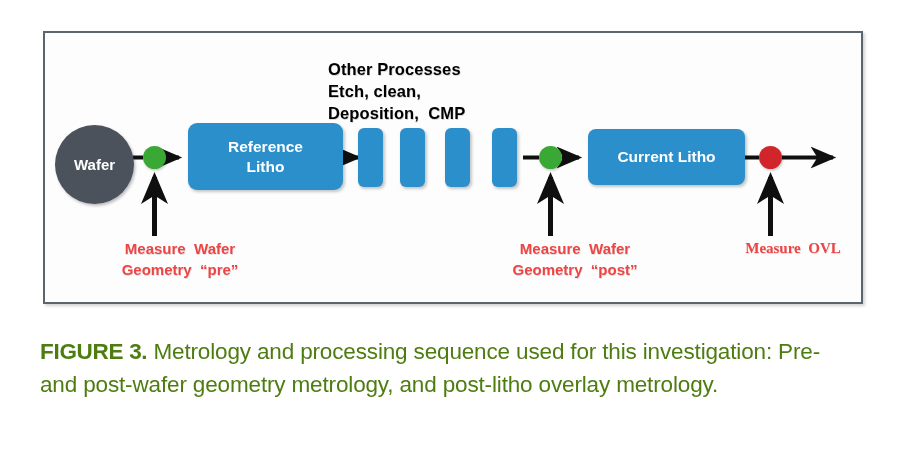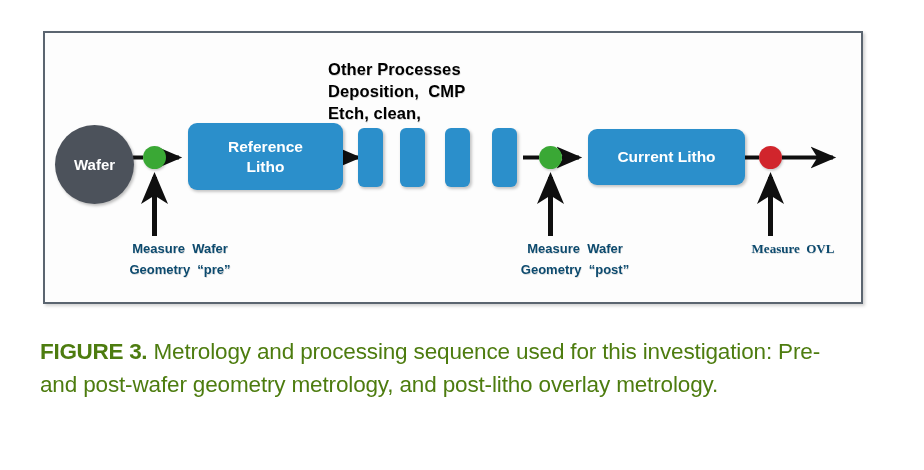--- a/index.html
+++ b/index.html
@@ -88,20 +88,21 @@
     left: 143px;
     top: 90px;
     width: 155px;
     height: 67px;
   }
   #box-current-litho {
     left: 543px;
     top: 96px;
     width: 157px;
     height: 56px;
+    border-radius: 8px;
   }
 
   .process-step {
     position: absolute;
     top: 95px;
     width: 25px;
     height: 59px;
     background: #2b8fcb;
     border-radius: 6px;
     box-shadow: 1.5px 2px 3px rgba(0,0,0,0.22);
@@ -114,23 +115,23 @@
     border-radius: 50%;
     top: 113px;
     box-shadow: 1px 1.5px 2.5px rgba(0,0,0,0.22);
   }
   .dot-green { background: #3aa835; }
   .dot-red   { background: #d1252c; }
 
   
   .measure-label {
     position: absolute;
-    color: #0c4a6e;
-    font-weight: bold;
-    font-size: 13px;
+    color: #ef4444;
+    font-weight: bold;
+    font-size: 15px;
     line-height: 21px;
     text-align: center;
     text-shadow: 0.6px 0.6px 0 rgba(160,160,160,0.3);
     white-space: pre;
   }
   #label-measure-pre   { left: 15px;  top: 205px; width: 240px; }
   #label-measure-post  { left: 410px; top: 205px; width: 240px; }
   #label-measure-ovl   { left: 638px; top: 205px; width: 220px; font-family: Liberation Serif, serif; }
 
   
@@ -181,22 +182,22 @@
       <line x1="737" y1="124.5" x2="788" y2="124.5" stroke-width="4" marker-end="url(#arrowhead-right)"></line>
 
       <line x1="109.5" y1="203" x2="109.5" y2="144" stroke-width="5" marker-end="url(#arrowhead-up)"></line>
       <line x1="505.5" y1="203" x2="505.5" y2="144" stroke-width="5" marker-end="url(#arrowhead-up)"></line>
       <line x1="725.5" y1="203" x2="725.5" y2="144" stroke-width="5" marker-end="url(#arrowhead-up)"></line>
     </g>
   </svg>
 
   <div id="other-processes-caption">
     <div>Other Processes</div>
+    <div>Etch, clean,</div>
     <div>Deposition,  CMP</div>
-    <div>Etch, clean,</div>
   </div>
 
   <div class="node-wafer">Wafer</div>
 
   <div class="litho-box" id="box-reference-litho" style="white-space: pre-line;">Reference
 Litho</div>
 
   <div class="process-step" style="left:313px;"></div>
   <div class="process-step" style="left:355px;"></div>
   <div class="process-step" style="left:400px;"></div>

